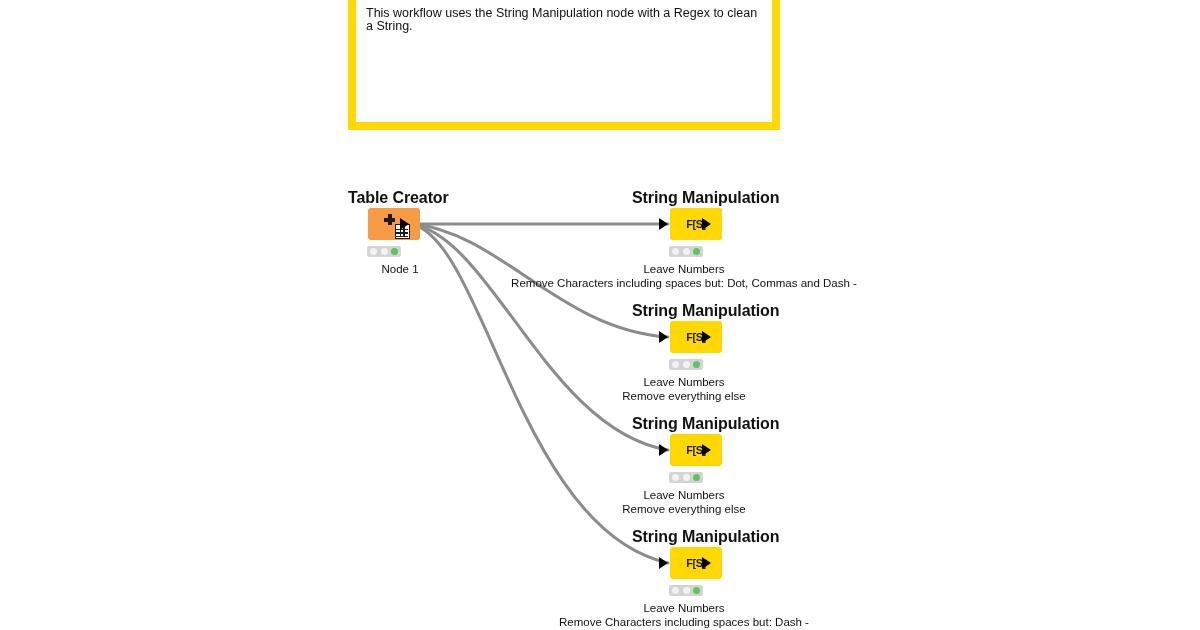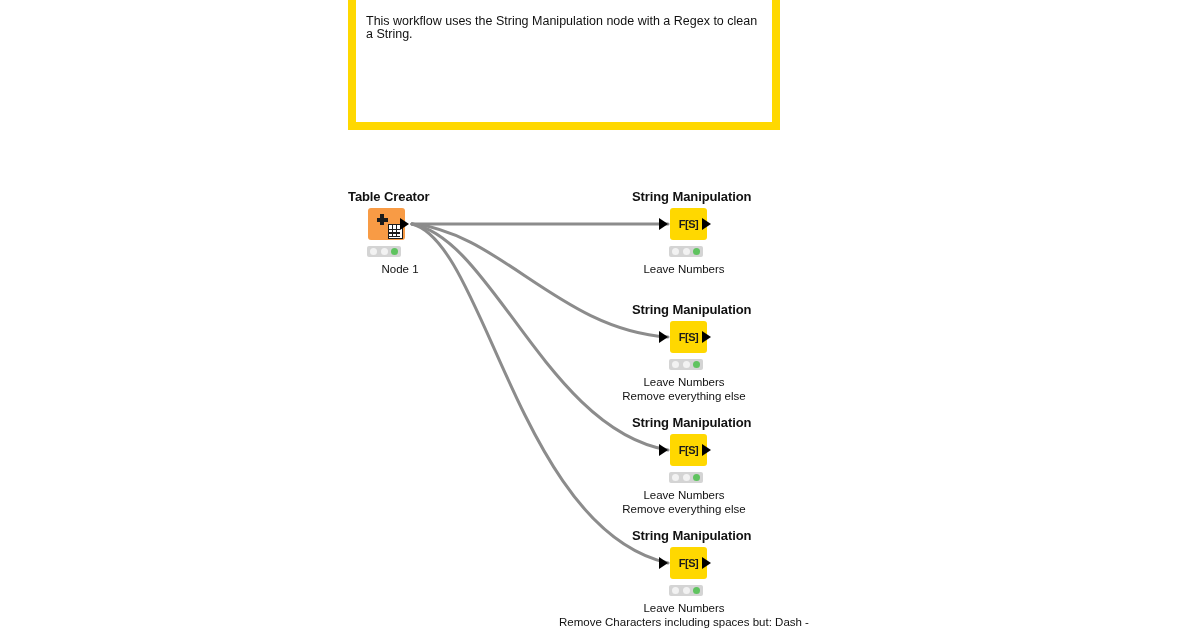--- a/index.html
+++ b/index.html
@@ -37,21 +37,21 @@
     border-top-width: 0px;
     background: #ffffff;
   }
   #annotation .ann-inner {
     padding: 7px 10px 0 10px;
     font-size: 12.5px;
     line-height: 1.0;
     color: #111111;
   }
   #annotation .ann-para {
-    margin: 8px 0 14px 0;
+    margin: 0 0 14px 0;
   }
   #annotation .ann-para.last {
     line-height: 1.35;
   }
 
   
   #wires {
     position: absolute;
     left: 0;
     top: 0;
@@ -60,28 +60,28 @@
     pointer-events: none;
   }
 
   
   .node {
     position: absolute;
   }
   .node-title {
     position: absolute;
     white-space: nowrap;
-    font-size: 13px;
+    font-size: 16px;
     font-weight: bold;
     color: #111111;
     letter-spacing: -0.1px;
   }
   .node-body {
     position: absolute;
-    width: 37px;
+    width: 52px;
     height: 32px;
     border-radius: 3px;
     display: flex;
     align-items: center;
     justify-content: center;
   }
   .node-body.table-creator { background: #f89b45; }
   .node-body.string-manip  { background: #ffd800; }
 
   .node-glyph {
@@ -235,20 +235,21 @@
     <div class="port" style="left:702px; top:218px;"></div>
 
     <div class="status-bar" style="left:669px; top:246px;">
       <span class="led"></span>
       <span class="led"></span>
       <span class="led green"></span>
     </div>
 
     <div class="node-caption" style="left:684px; top:262px;">
       <div>Leave Numbers</div>
+      <div>Remove Characters including spaces but: Dot, Commas and Dash -</div>
     </div>
   </div>
 
   <div class="node">
     <div class="node-title" style="left:632px; top:302px;">String Manipulation</div>
 
     <div class="node-body string-manip" style="left:670px; top:321px;">
       <span class="node-glyph">F[S]</span>
     </div>
 

